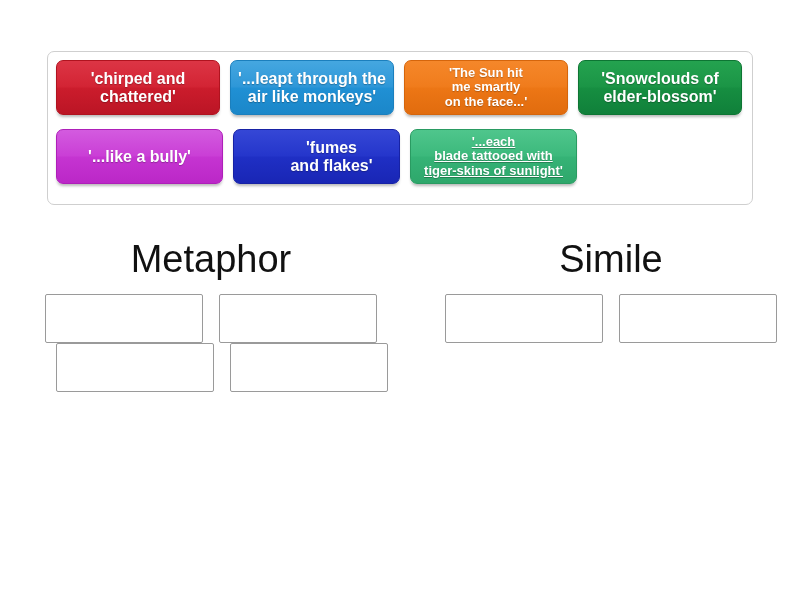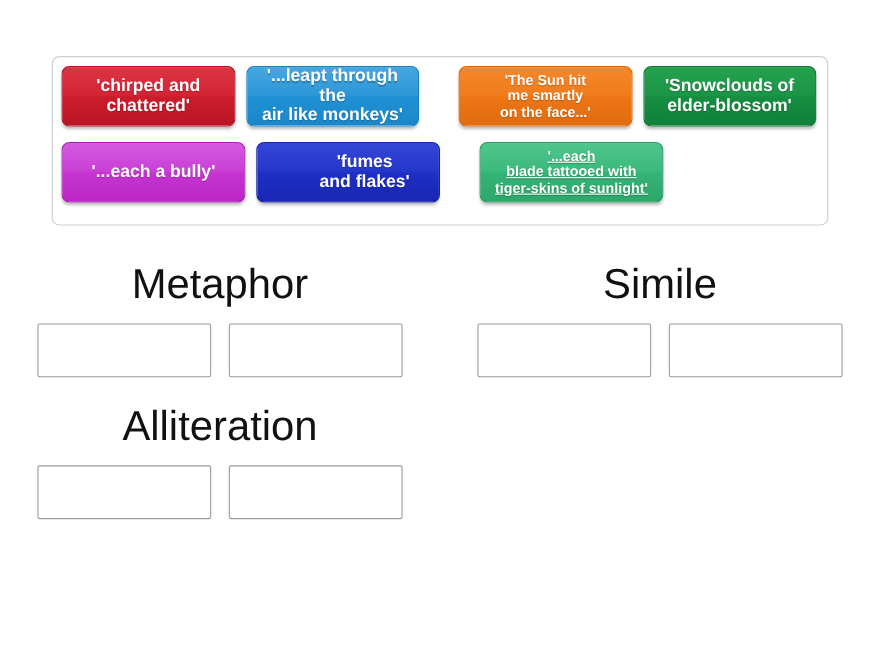--- a/index.html
+++ b/index.html
@@ -53,21 +53,21 @@
     text-shadow: 0 1px 1px rgba(0,0,0,0.25);
     user-select: none;
     cursor: pointer;
   }
   .tile .tile-text {
     display: block;
     width: 100%;
     white-space: pre-line;
   }
   .tile.size-lg  { font-size: 16px; }
-  .tile.size-sm  { font-size: 13px; margin-left: 26px; }
+  .tile.size-sm  { font-size: 13px; }
 
   
   .t-blue {
     background: linear-gradient(to bottom, #45a7e0 0%, #2e97d8 48%, #2090d4 52%, #1b87c9 100%);
     border: 1px solid #1b7fbd;
   }
   .t-red {
     background: linear-gradient(to bottom, #dc3545 0%, #d32434 48%, #cb1c2c 52%, #bb1525 100%);
     border: 1px solid #b0131f;
   }
@@ -102,20 +102,21 @@
     width: 800px;
   }
   .category-row {
     display: flex;
     flex-direction: row;
     width: 800px;
   }
   .category {
     width: 400px;
     box-sizing: border-box;
+    margin-left: 22px;
   }
   .category-title {
     text-align: center;
     font-size: 38px;
     font-weight: normal;
     color: #111111;
     line-height: 1;
     padding-top: 12px;
     padding-bottom: 16px;
     user-select: none;
@@ -164,21 +165,21 @@
     <div class="tile t-green-dark size-lg">
       <span class="tile-text">'Snowclouds of
 elder-blossom'</span>
     </div>
 
   </div>
 
   <div class="tile-row">
 
     <div class="tile t-magenta size-lg">
-      <span class="tile-text">'...each a bully'</span>
+      <span class="tile-text">'...like a bully'</span>
     </div>
 
     <div class="tile t-blue-dark size-lg">
       <span class="tile-text">'fumes
 and flakes'</span>
     </div>
 
     <div class="tile t-green-light size-sm">
       <span class="tile-text">'...each
 blade tattooed with
@@ -206,21 +207,20 @@
         <div class="dropzone"></div>
         <div class="dropzone"></div>
       </div>
     </div>
 
   </div>
 
   <div class="category-row row-2">
 
     <div class="category">
-      <div class="category-title">Alliteration</div>
       <div class="dropzone-pair">
         <div class="dropzone"></div>
         <div class="dropzone"></div>
       </div>
     </div>
 
 
   </div>
 </div>
 

